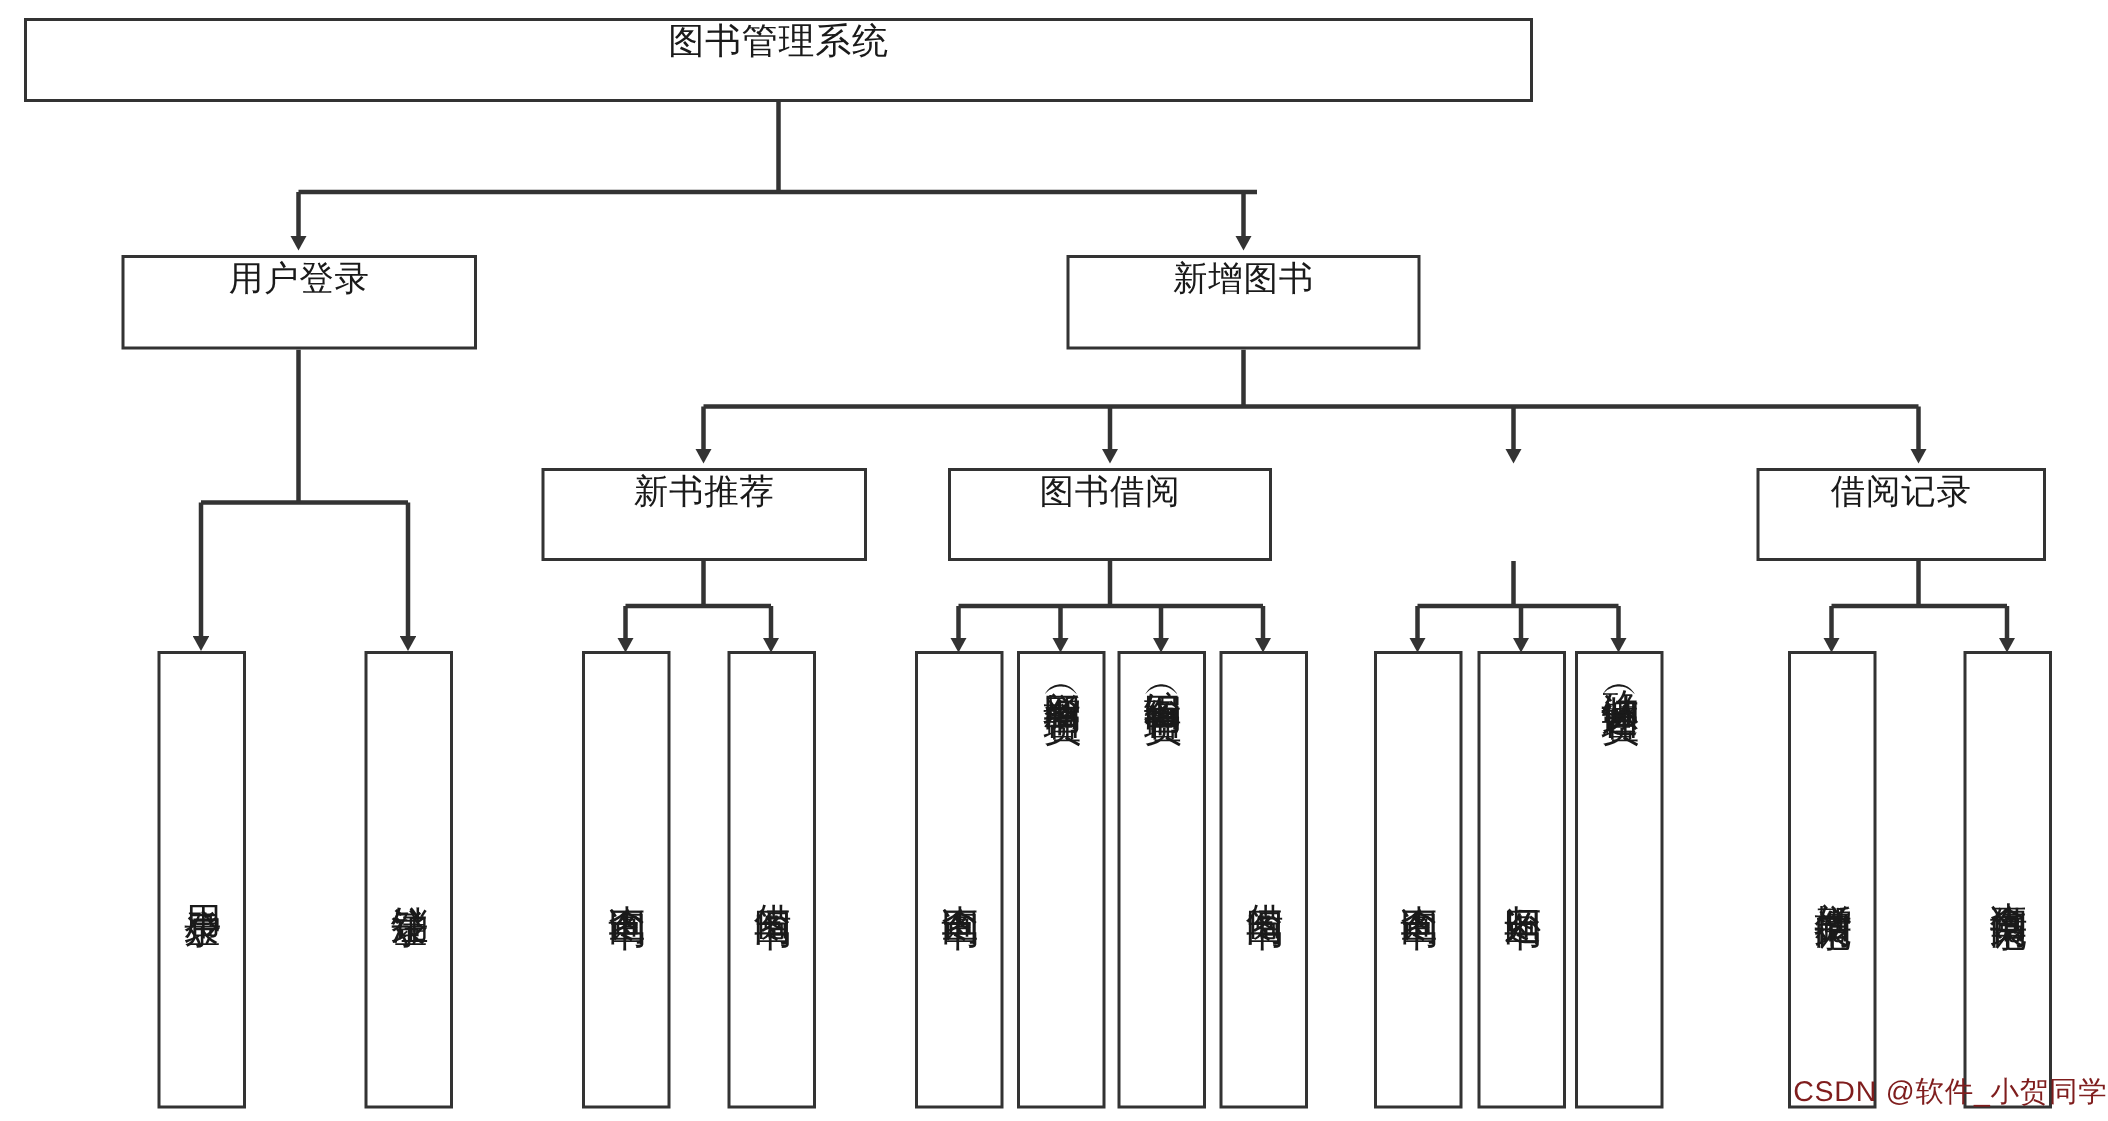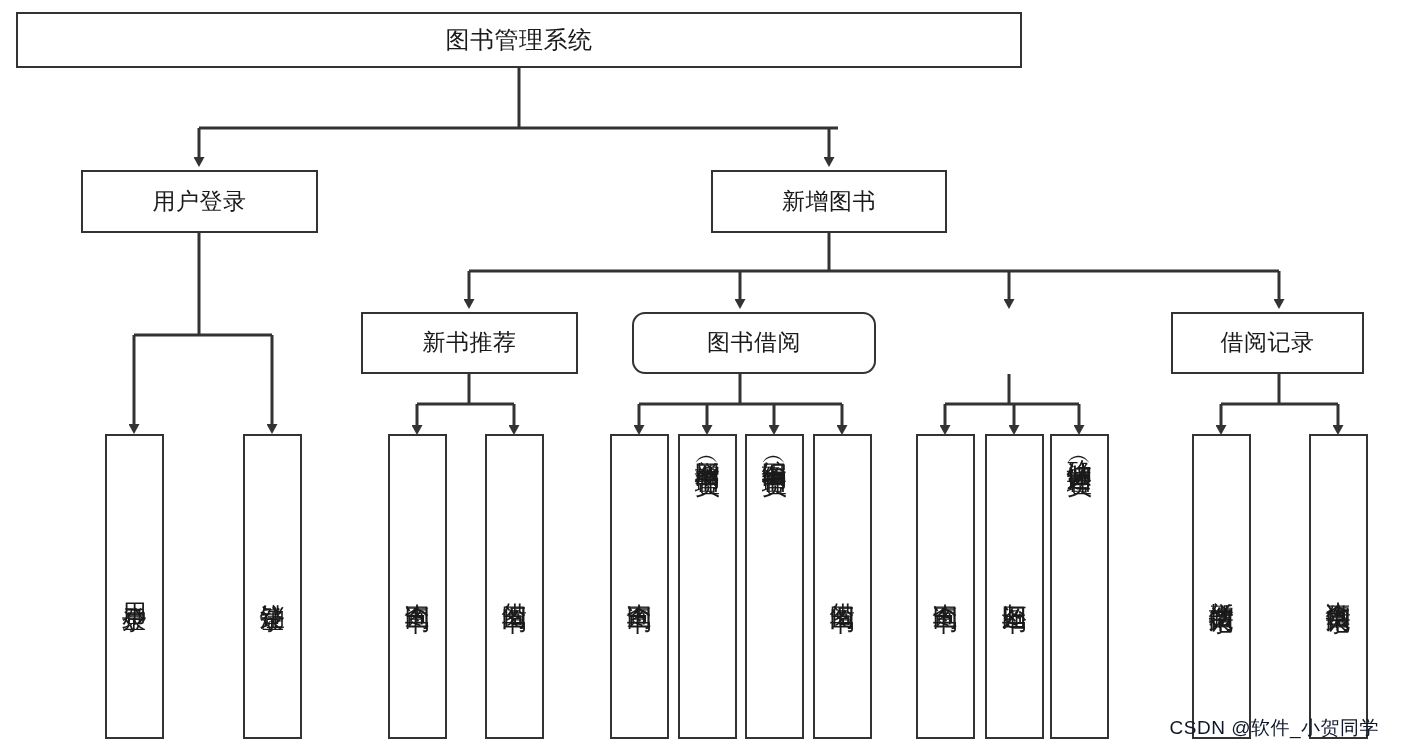--- a/index.html
+++ b/index.html
@@ -25,21 +25,21 @@
     width: 1405px;
     height: 747px;
     pointer-events: none;
   }
   .node {
     position: absolute;
     box-sizing: border-box;
     border: 2.5px solid #333333;
     background: #ffffff;
     display: flex;
-    align-items: center;
+    align-items: flex-start;
     justify-content: center;
     color: #1a1a1a;
   }
   .node .label {
     display: block;
     text-align: center;
     line-height: 1.18;
     letter-spacing: 0.5px;
   }
   .node.horizontal .label {
@@ -60,24 +60,24 @@
     line-height: 1.05;
     letter-spacing: 2px;
     margin: 0 auto;
   }
   .node.vertical.centered {
     align-items: center;
     padding-top: 0;
   }
   .watermark {
     position: absolute;
-    right: 26px;
+    right: 0;
     bottom: 6px;
     font-size: 19px;
-    color: #0f172a;
+    color: #7f1d1d;
     letter-spacing: 0.5px;
     white-space: nowrap;
   }
 </style>
 </head>
 <body>
 
 <div id="diagram-root">
 
   <svg id="edge-layer" viewBox="0 0 1405 747" xmlns="http://www.w3.org/2000/svg">
@@ -137,21 +137,21 @@
   <div class="node horizontal" style="left:81px; top:170px; width:237px; height:63px;">
     <span class="label">用户登录</span>
   </div>
   <div class="node horizontal" style="left:711px; top:170px; width:236px; height:63px;">
     <span class="label">新增图书</span>
   </div>
 
   <div class="node horizontal" style="left:361px; top:312px; width:217px; height:62px;">
     <span class="label">新书推荐</span>
   </div>
-  <div class="node horizontal" style="left:632px; top:312px; width:244px; height:62px;border-radius:13px;">
+  <div class="node horizontal" style="left:632px; top:312px; width:216px; height:62px;">
     <span class="label">图书借阅</span>
   </div>
   <div class="node horizontal" style="left:1171px; top:312px; width:193px; height:62px;">
     <span class="label">借阅记录</span>
   </div>
 
   <div class="node vertical centered" style="left:105px; top:434px; width:59px; height:305px;">
     <span class="label">用户登录</span>
   </div>
   <div class="node vertical centered" style="left:243px; top:434px; width:59px; height:305px;">

